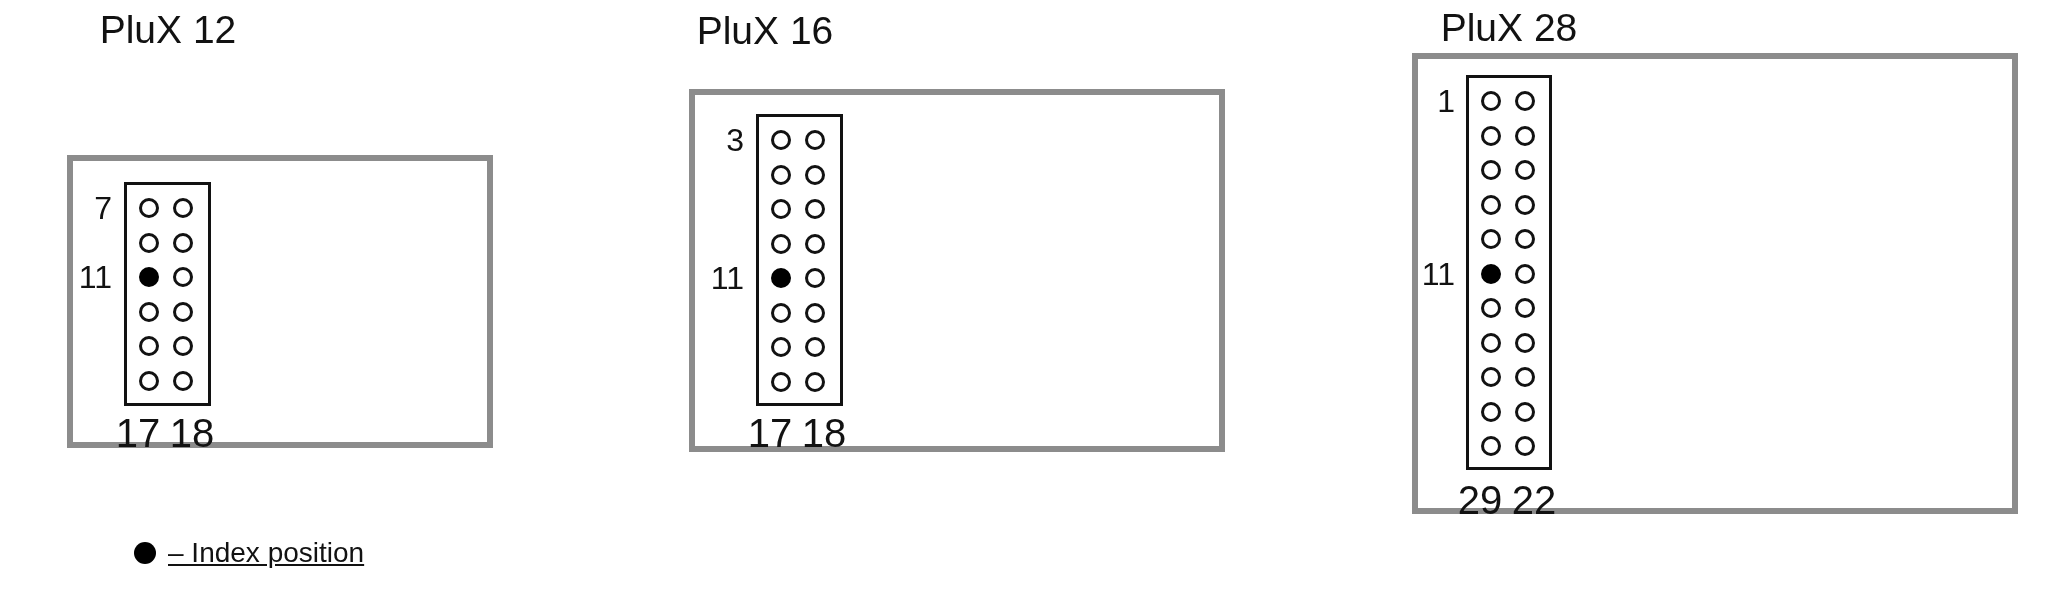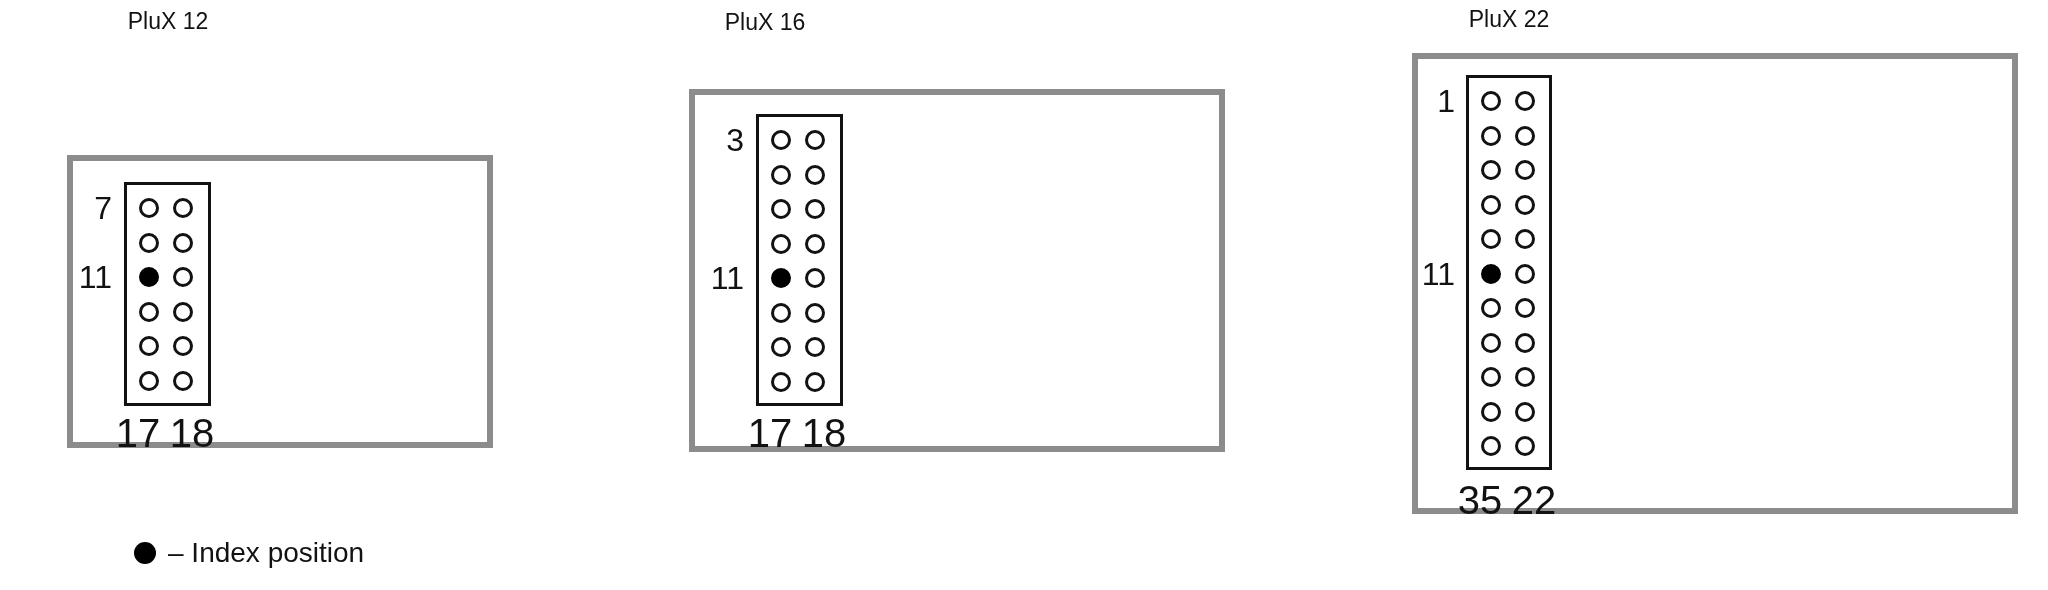--- a/index.html
+++ b/index.html
@@ -36,21 +36,21 @@
     border: 3.5px solid #121212;
     border-radius: 50%;
     background: #ffffff;
   }
   .pin.filled {
     background: #000000;
     border-color: #000000;
   }
   .connector-title {
     position: absolute;
-    font-size: 23px;
+    font-size: 39px;
     line-height: 1;
     white-space: nowrap;
     transform: translateX(-50%);
   }
   .row-label {
     position: absolute;
     width: 80px;
     font-size: 32px;
     line-height: 1;
     text-align: right;
@@ -75,20 +75,21 @@
     width: 22px;
     height: 22px;
     border-radius: 50%;
     background: #000000;
     flex: 0 0 auto;
   }
   .legend-text {
     font-size: 28px;
     line-height: 1;
     white-space: nowrap;
+    text-decoration: underline;
   }
 </style>
 </head>
 <body>
 
 <div id="stage" style="background: rgb(255, 255, 255);">
   <div class="legend">
     <div class="legend-dot"></div>
     <div class="legend-text">– Index position</div>
   </div>
@@ -127,21 +128,21 @@
     <div class="pin" style="left: 771px; top: 302.5px;"></div>
     <div class="pin" style="left: 805px; top: 302.5px;"></div>
     <div class="pin" style="left: 771px; top: 337px;"></div>
     <div class="pin" style="left: 805px; top: 337px;"></div>
     <div class="pin" style="left: 771px; top: 371.5px;"></div>
     <div class="pin" style="left: 805px; top: 371.5px;"></div>
     <div class="row-label" style="left: 664px; top: 140px;">3</div>
     <div class="row-label" style="left: 664px; top: 278px;">11</div>
     <div class="col-label" style="left: 770px; top: 413px;">17</div>
     <div class="col-label" style="left: 824px; top: 413px;">18</div>
-    <div class="connector-title" style="left: 1509px; top: 8px;">PluX 22</div>
+    <div class="connector-title" style="left: 1509px; top: 8px;">PluX 28</div>
     <div class="frame" style="left: 1412px; top: 53px; width: 606px; height: 461px; border-color: rgb(140, 140, 140);"></div>
     <div class="pin-block" style="left: 1466px; top: 75px; width: 86px; height: 395px;"></div>
     <div class="pin" style="left: 1481px; top: 91px;"></div>
     <div class="pin" style="left: 1515px; top: 91px;"></div>
     <div class="pin" style="left: 1481px; top: 125.5px;"></div>
     <div class="pin" style="left: 1515px; top: 125.5px;"></div>
     <div class="pin" style="left: 1481px; top: 160px;"></div>
     <div class="pin" style="left: 1515px; top: 160px;"></div>
     <div class="pin" style="left: 1481px; top: 194.5px;"></div>
     <div class="pin" style="left: 1515px; top: 194.5px;"></div>
@@ -154,15 +155,15 @@
     <div class="pin" style="left: 1481px; top: 332.5px;"></div>
     <div class="pin" style="left: 1515px; top: 332.5px;"></div>
     <div class="pin" style="left: 1481px; top: 367px;"></div>
     <div class="pin" style="left: 1515px; top: 367px;"></div>
     <div class="pin" style="left: 1481px; top: 401.5px;"></div>
     <div class="pin" style="left: 1515px; top: 401.5px;"></div>
     <div class="pin" style="left: 1481px; top: 436px;"></div>
     <div class="pin" style="left: 1515px; top: 436px;"></div>
     <div class="row-label" style="left: 1375px; top: 101px;">1</div>
     <div class="row-label" style="left: 1375px; top: 273.5px;">11</div>
-    <div class="col-label" style="left: 1480px; top: 480px;">35</div>
+    <div class="col-label" style="left: 1480px; top: 480px;">29</div>
     <div class="col-label" style="left: 1534px; top: 480px;">22</div>
   </div>
 
 </body></html>

